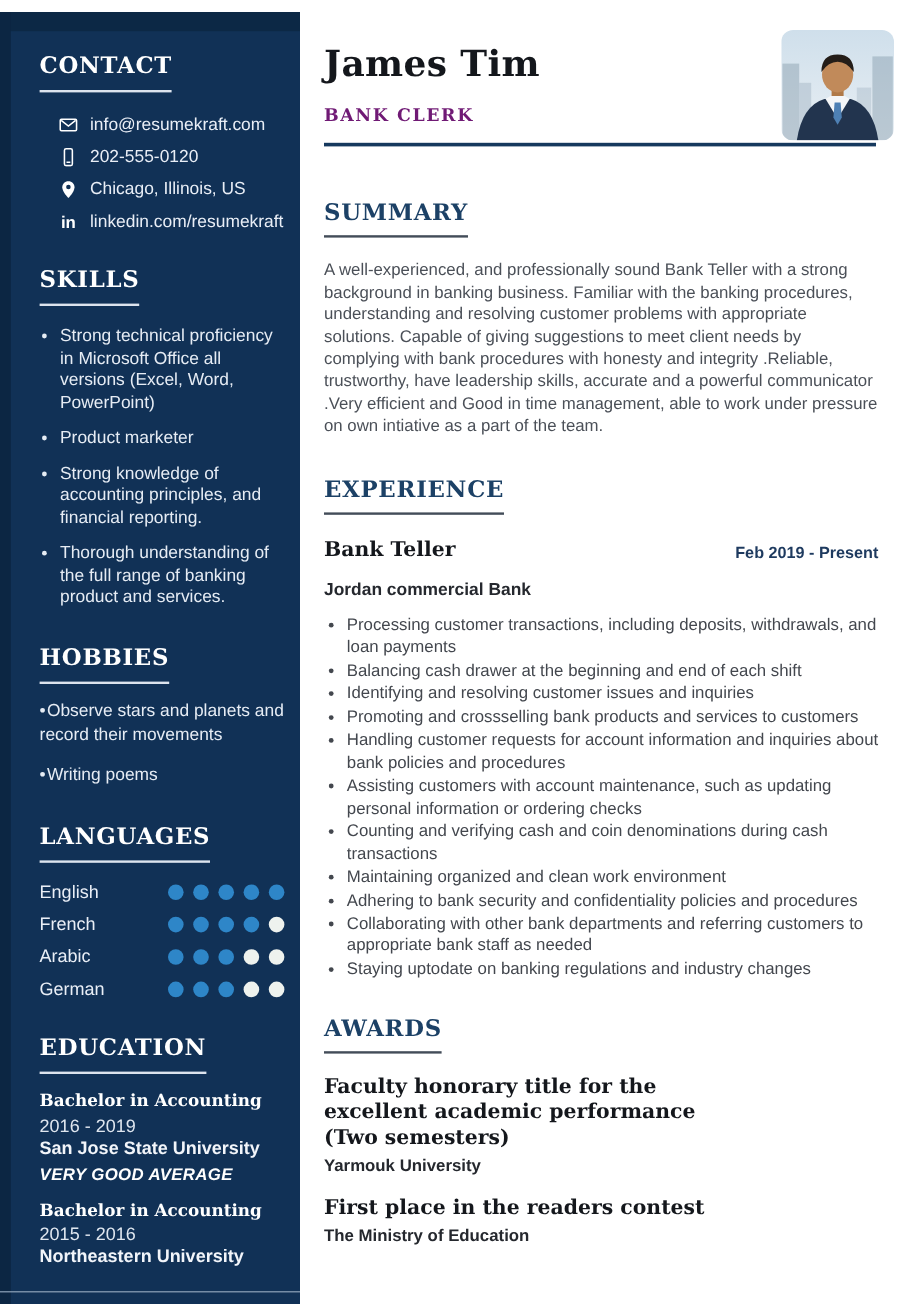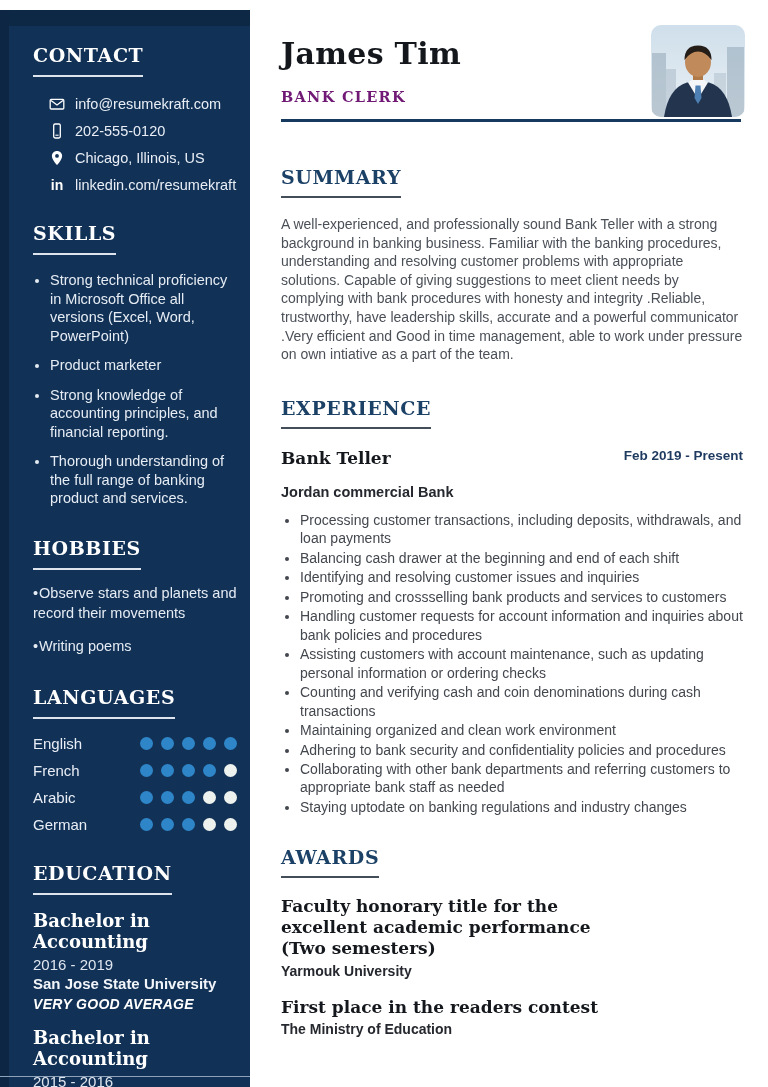--- a/index.html
+++ b/index.html
@@ -29,40 +29,40 @@
   .hobby::before { content: "\2022"; margin-right: 1px; }
 
   .lang-rows { margin-top: 16px; }
   .lang-row { display: flex; justify-content: space-between; align-items: center; margin-bottom: 10px; font-size: 15px; color: #e9eef6; }
   .dots { display: flex; gap: 8px; }
   .dot { width: 13px; height: 13px; border-radius: 50%; }
   .dot-filled { background: #2e86c8; }
   .dot-empty { background: #eef2ee; }
 
   .edu-entry { margin-top: 15px; }
-  .edu-degree { font-family: "DejaVu Serif", serif; font-weight: 700; font-size: 18px; color: #ffffff; line-height: 1.2; }
+  .edu-degree { font-family: "DejaVu Serif", serif; font-weight: 700; font-size: 14px; color: #ffffff; line-height: 1.2; }
   .edu-years { font-size: 15px; color: #dfe6ef; margin-top: 3px; }
   .edu-school { font-size: 15px; font-weight: 700; color: #f2f5fa; margin-top: 2px; }
   .edu-average { font-size: 14px; font-weight: 700; font-style: italic; color: #ffffff; margin-top: 4px; letter-spacing: 0.3px; }
 
   
-  .main { position: absolute; left: 250px; top: 0; width: 518px; height: 1087px; background: #ffffff; padding: 30px 27px 0 31px; }
+  .main { position: absolute; left: 250px; top: 0; width: 518px; height: 1087px; background: #ffffff; padding: 30px 27px 0 20px; }
   .name { font-family: "DejaVu Serif", serif; font-weight: 700; font-size: 30px; color: #14171c; letter-spacing: 0.3px; margin-top: 6px; }
   .job-title { font-family: "DejaVu Serif", serif; font-weight: 700; font-size: 14.5px; letter-spacing: 1.3px; color: #701a75; margin-top: 17px; }
   .photo { position: absolute; top: 25px; right: 23px; width: 94px; height: 92px; border-radius: 10px; overflow: hidden; }
   .header-rule { margin-top: 14px; height: 3px; background: #16395e; width: 460px; }
 
   .main-heading { font-family: "DejaVu Serif", serif; font-weight: 700; font-size: 19px; letter-spacing: 0.6px;
     color: #1c4166; display: inline-block; border-bottom: 2px solid #434c59; padding-bottom: 8px; }
 
   .summary-section { margin-top: 44px; }
   .summary-text { margin-top: 17px; width: 462px; font-size: 14px; line-height: 1.33; color: #4b5058; }
 
   .experience-section { margin-top: 33px; }
-  .job-header { display: flex; justify-content: space-between; align-items: flex-start; margin-top: 19px; width: 462px; gap: 38px; }
+  .job-header { display: flex; justify-content: space-between; align-items: flex-end; margin-top: 19px; width: 462px; gap: 38px; }
   .job-role { font-family: "DejaVu Serif", serif; font-weight: 700; font-size: 17px; color: #14171c; }
   .job-dates { font-weight: 700; font-size: 13.5px; color: #1e3a5f; }
   .job-company { font-weight: 700; font-size: 14.5px; color: #25282e; margin-top: 16px; }
   .job-bullets { margin-top: 11px; padding-left: 19px; width: 462px; }
   .job-bullets li { font-size: 14px; line-height: 1.32; color: #43474e; margin-bottom: 1px; }
 
   .awards-section { margin-top: 30px; }
   .award-entry { margin-top: 18px; }
   .award-title { font-family: "DejaVu Serif", serif; font-weight: 700; font-size: 17px; color: #14171c; line-height: 1.22; width: 350px; }
   .award-org { font-weight: 700; font-size: 14px; color: #25282e; margin-top: 4px; }

